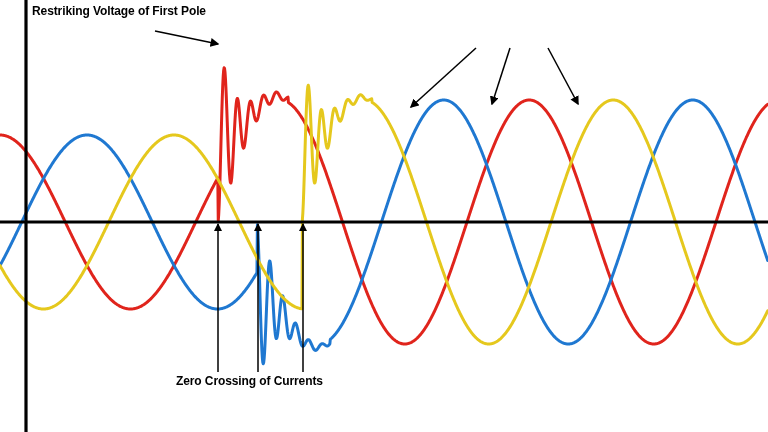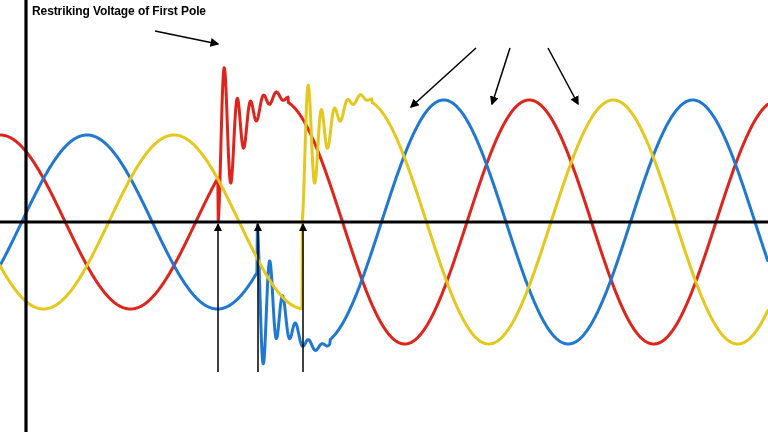--- a/index.html
+++ b/index.html
@@ -82,14 +82,15 @@
         <line x1="548" y1="48" x2="578" y2="104" stroke="#000000" stroke-width="1.5" marker-end="url(#arrowhead)"></line>
         <line x1="218" y1="372" x2="218" y2="224" stroke="#000000" stroke-width="1.5" marker-end="url(#arrowhead-up)"></line>
         <line x1="258" y1="372" x2="258" y2="224" stroke="#000000" stroke-width="1.5" marker-end="url(#arrowhead-up)"></line>
         <line x1="303" y1="372" x2="303" y2="224" stroke="#000000" stroke-width="1.5" marker-end="url(#arrowhead-up)"></line>
       </g>
   </svg>
 
   <div class="annotation-label" id="label-restriking">Restriking Voltage of First Pole</div>
 
 
+  <div class="annotation-label" id="label-zero-crossing">Zero Crossing of Currents</div>
 
 </div>
 
 </body></html>

